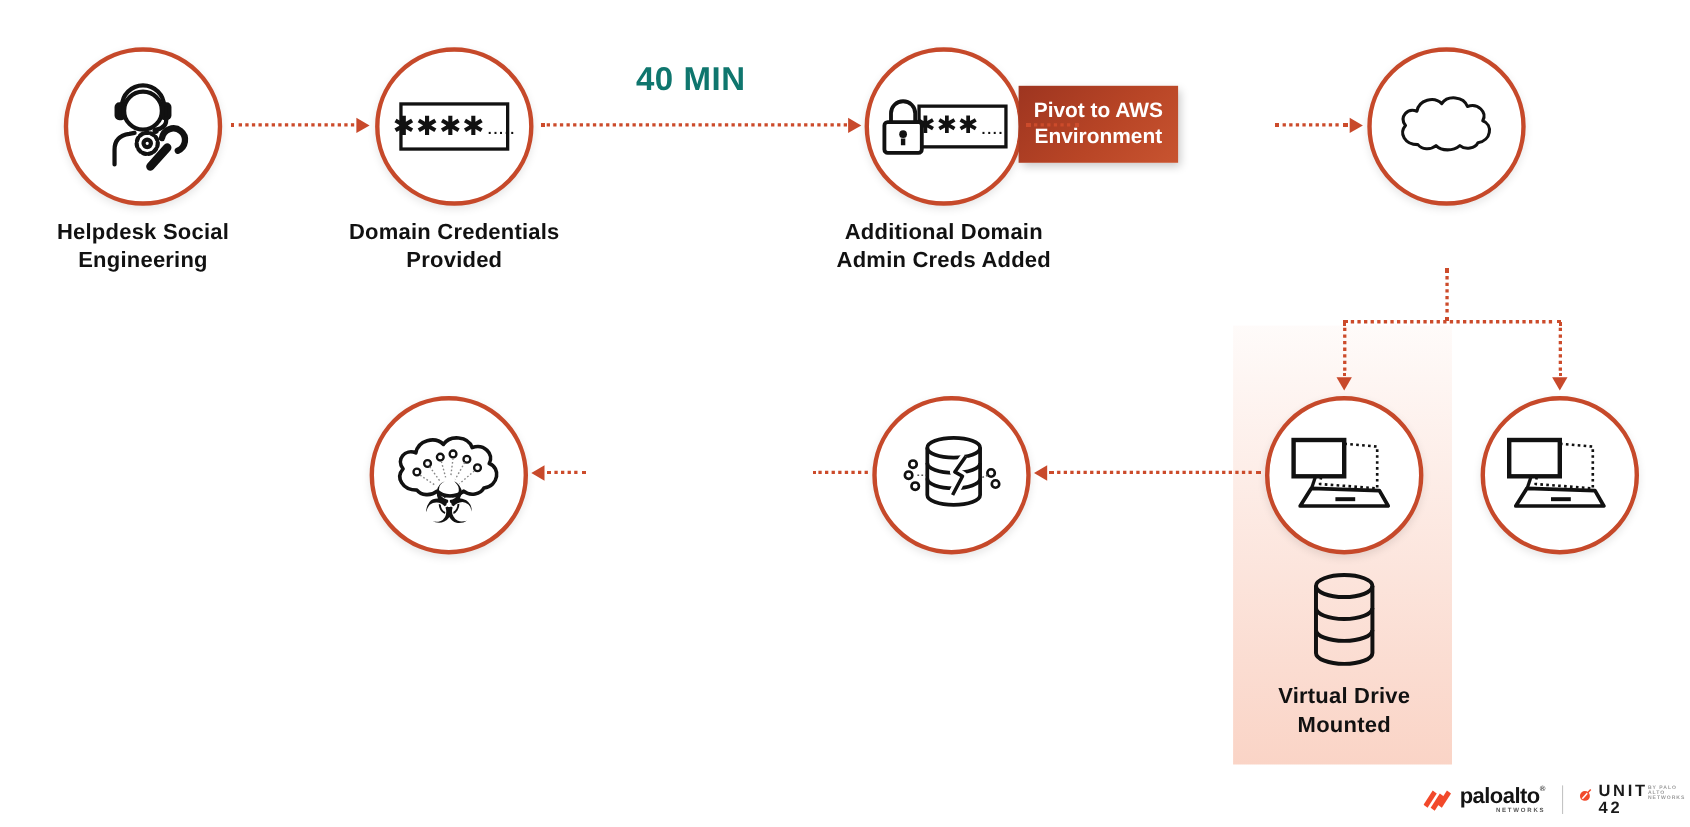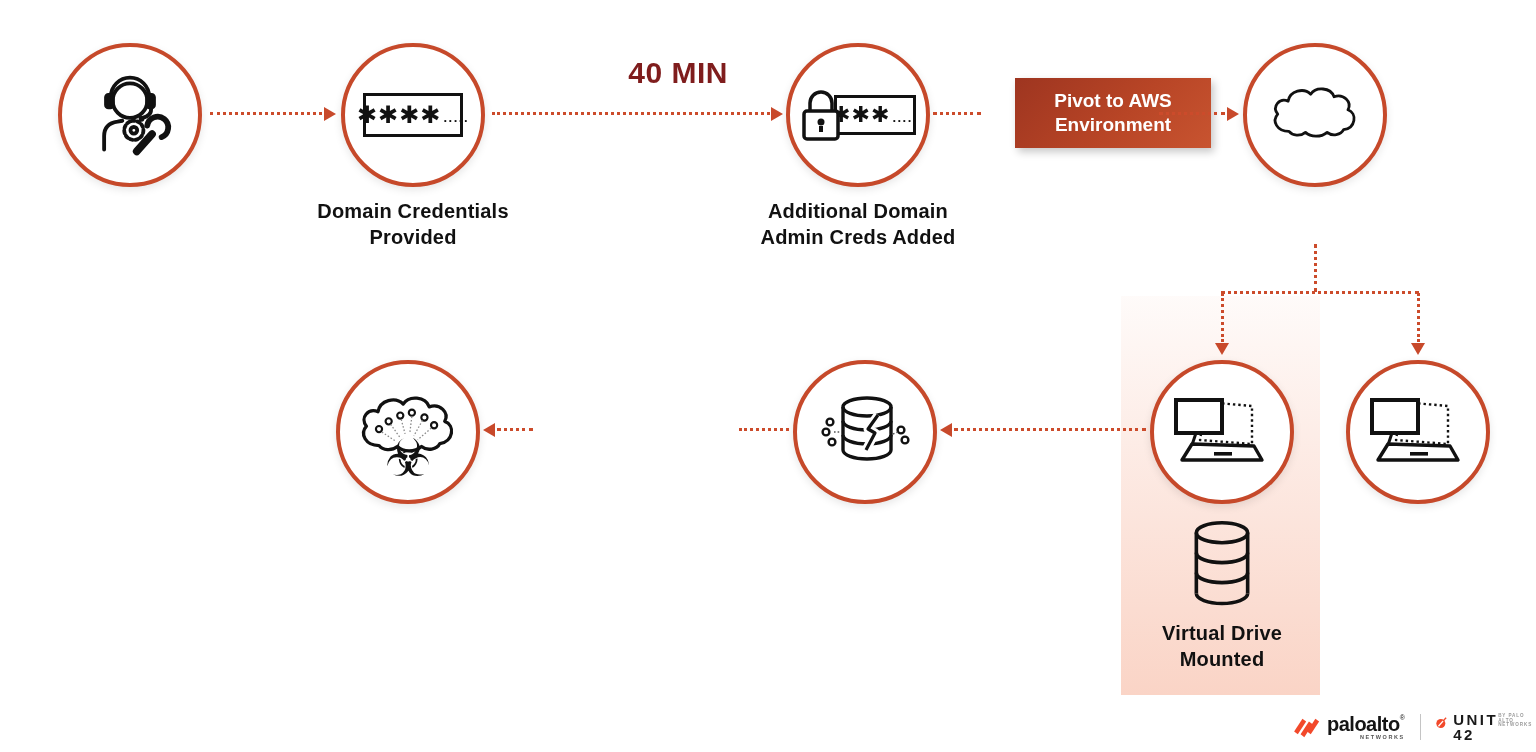--- a/index.html
+++ b/index.html
@@ -17,22 +17,22 @@
     position:absolute;text-align:center;font-weight:bold;font-size:20px;
     line-height:26px;color:#111;white-space:pre-line;letter-spacing:.2px;
   }
   .badge{
     position:absolute;display:flex;align-items:center;justify-content:center;
     background:linear-gradient(135deg,#9E3520 0%,#B84526 55%,#C85430 100%);
     color:#fff;font-weight:bold;font-size:19px;line-height:24px;text-align:center;
     white-space:pre-line;box-shadow:3px 4px 8px rgba(0,0,0,0.22);
   }
   .timing{
-    position:absolute;color:#7f1d1d;font-weight:bold;font-size:30px;
-    text-align:right;letter-spacing:.5px;
+    position:absolute;color:#0f766e;font-weight:bold;font-size:30px;
+    text-align:center;letter-spacing:.5px;
   }
   .dotsh{position:absolute;height:0;border-top:3px dotted #CC4B2B;}
   .dotsv{position:absolute;width:0;border-left:3px dotted #CC4B2B;}
   .ah{position:absolute;width:0;height:0;}
   .ah.right{border-top:7px solid transparent;border-bottom:7px solid transparent;border-left:12px solid #C8492B;}
   .ah.left{border-top:7px solid transparent;border-bottom:7px solid transparent;border-right:12px solid #C8492B;}
   .ah.down{border-left:7px solid transparent;border-right:7px solid transparent;border-top:12px solid #C8492B;}
   .band{
     position:absolute;left:1121px;top:296px;width:199px;height:399px;
     background:linear-gradient(180deg,rgba(250,214,201,0.10) 0%,rgba(250,210,196,0.45) 40%,#FAD4C6 100%);
@@ -111,28 +111,30 @@
       </div>
     </div>
   </div>
 
   <div class="circle" style="left:1243px;top:43px;">
     <svg width="104" height="70" viewBox="0 0 120 80">
       <path d="M30,59 C16,59 10,47 17,39 C10,30 19,20 29,24 C31,12 47,8 55,16 C61,7 78,8 82,19 C93,15 103,25 98,34 C109,38 107,55 93,57 C90,63 80,65 74,60 C67,66 55,66 49,60 C43,65 34,64 30,59 Z" stroke="#111" stroke-width="3.2" fill="none" stroke-linejoin="round"></path>
     </svg>
   </div>
 
+  <div class="node-label" style="left:10px;top:198px;width:240px;">Helpdesk Social
+Engineering</div>
   <div class="node-label" style="left:734px;top:198px;width:248px;">Additional Domain
 Admin Creds Added</div>
   <div class="node-label" style="left:293px;top:198px;width:240px;">Domain Credentials
 Provided</div>
 
   <div class="timing" style="left:528px;top:56px;width:200px;">40 MIN</div>
 
-  <div class="badge" style="left:1015px;top:78px;width:196px;height:70px;">Pivot to AWS
+  <div class="badge" style="left:926px;top:78px;width:145px;height:70px;">Pivot to AWS
 Environment</div>
 
   <div class="dotsh" style="left:210px;top:112px;width:112px;"></div>
   <div class="ah right" style="left:324px;top:107px;"></div>
 
   <div class="dotsh" style="left:492px;top:112px;width:278px;"></div>
   <div class="ah right" style="left:771px;top:107px;"></div>
 
   <div class="dotsh" style="left:933px;top:112px;width:48px;"></div>
 

